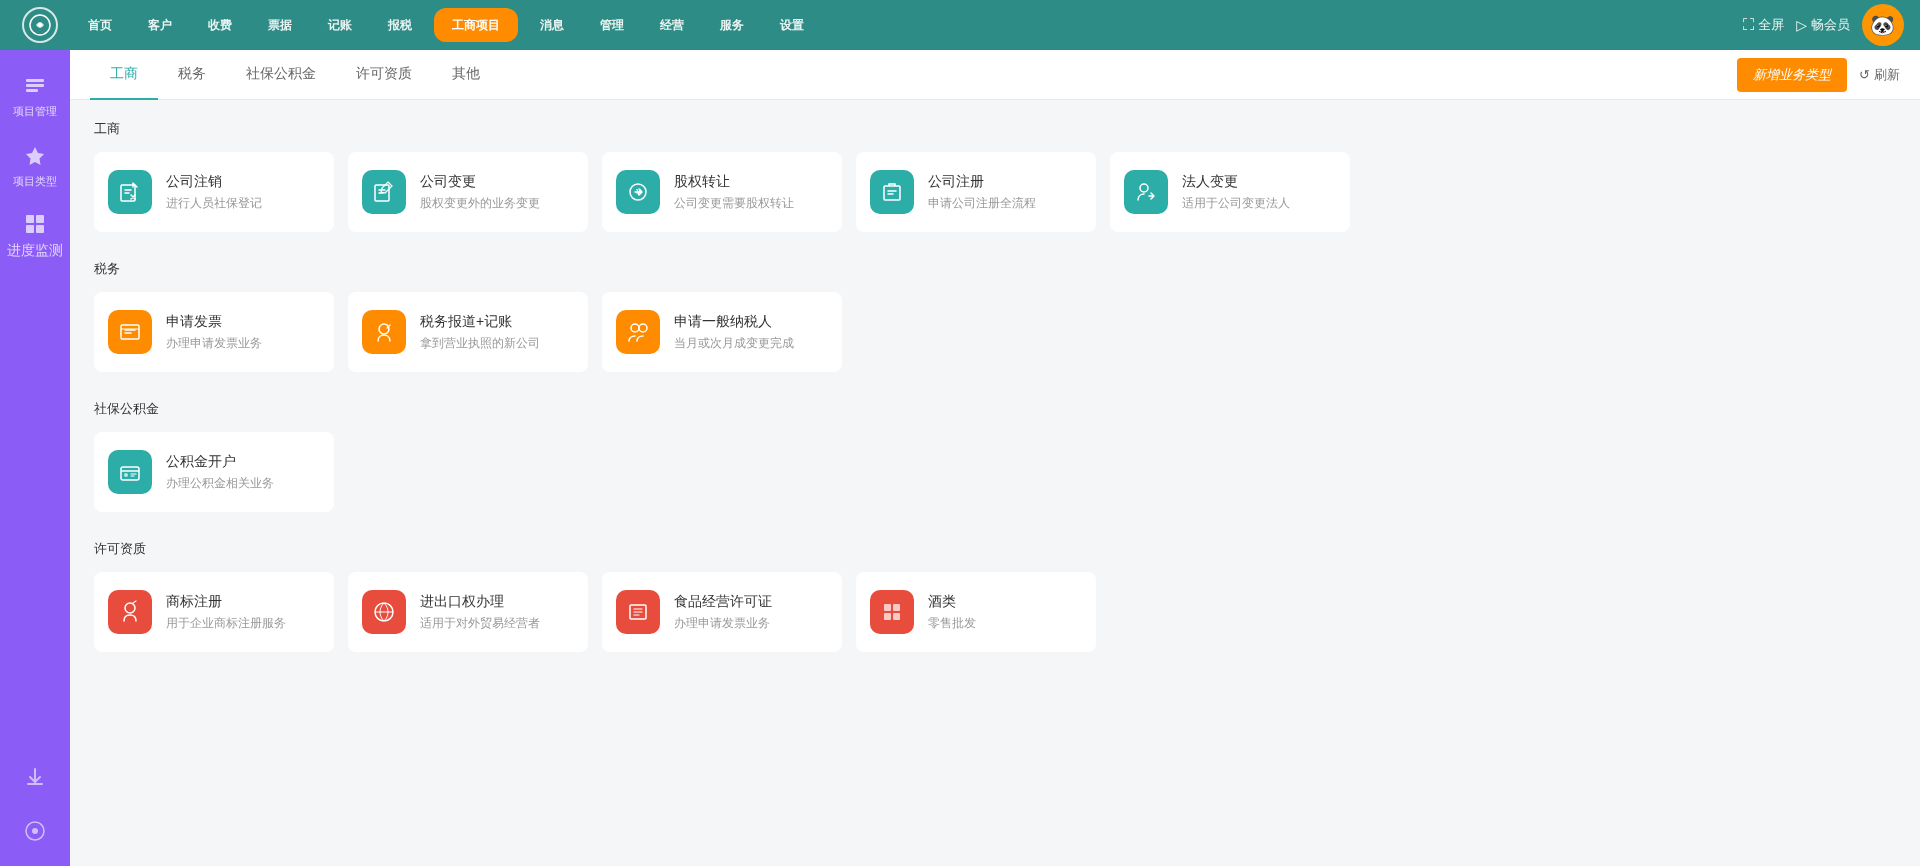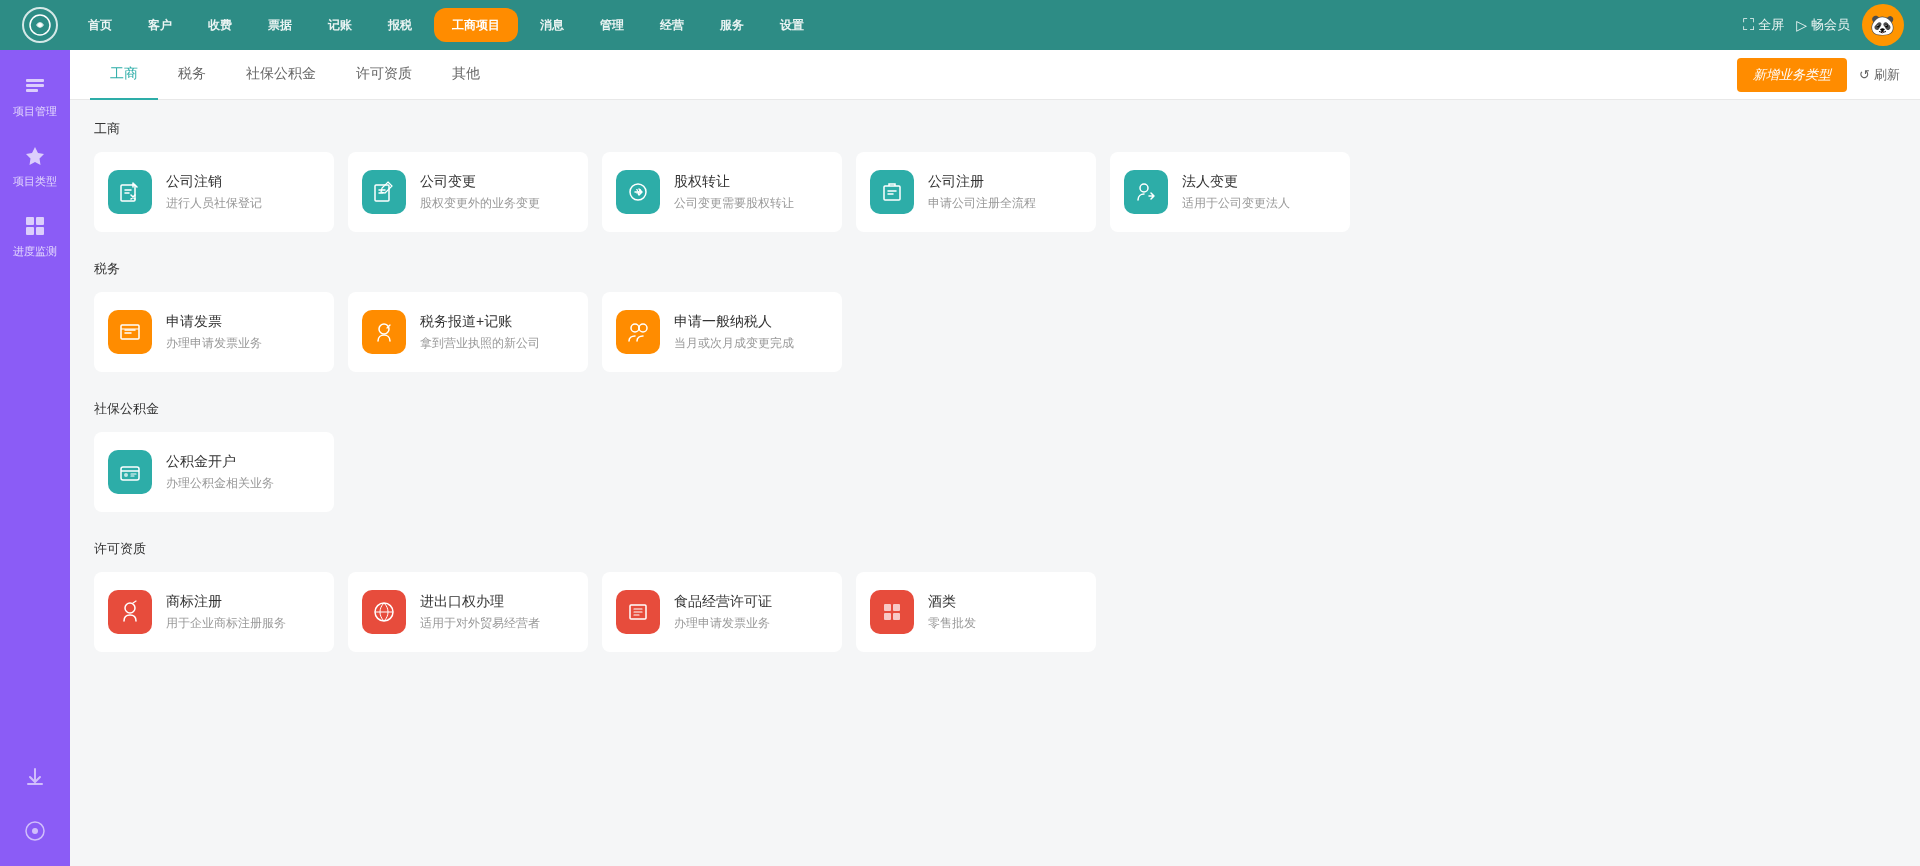--- a/index.html
+++ b/index.html
@@ -328,21 +328,21 @@
     </div>
     <div class="sidebar-item">
       <div class="sidebar-item-icon">
         <svg width="22" height="22" viewBox="0 0 22 22" fill="none">
           <rect x="2" y="2" width="8" height="8" rx="1" fill="rgba(255,255,255,0.7)"></rect>
           <rect x="12" y="2" width="8" height="8" rx="1" fill="rgba(255,255,255,0.7)"></rect>
           <rect x="2" y="12" width="8" height="8" rx="1" fill="rgba(255,255,255,0.7)"></rect>
           <rect x="12" y="12" width="8" height="8" rx="1" fill="rgba(255,255,255,0.7)"></rect>
         </svg>
       </div>
-      <span style="font-size:11px; color:rgba(255,255,255,0.75)">进度监测</span>
+      <span style="font-size:14px; color:rgba(255,255,255,0.75)">进度监测</span>
     </div>
     <div class="sidebar-bottom">
       <div class="sidebar-bottom-item">
         <svg width="22" height="22" viewBox="0 0 22 22" fill="none">
           <path d="M11 3v12M6 11l5 5 5-5" stroke="rgba(255,255,255,0.6)" stroke-width="2" stroke-linecap="round"></path>
           <path d="M4 18h14" stroke="rgba(255,255,255,0.6)" stroke-width="2" stroke-linecap="round"></path>
         </svg>
       </div>
       <div class="sidebar-bottom-item">
         <svg width="22" height="22" viewBox="0 0 22 22" fill="none">

